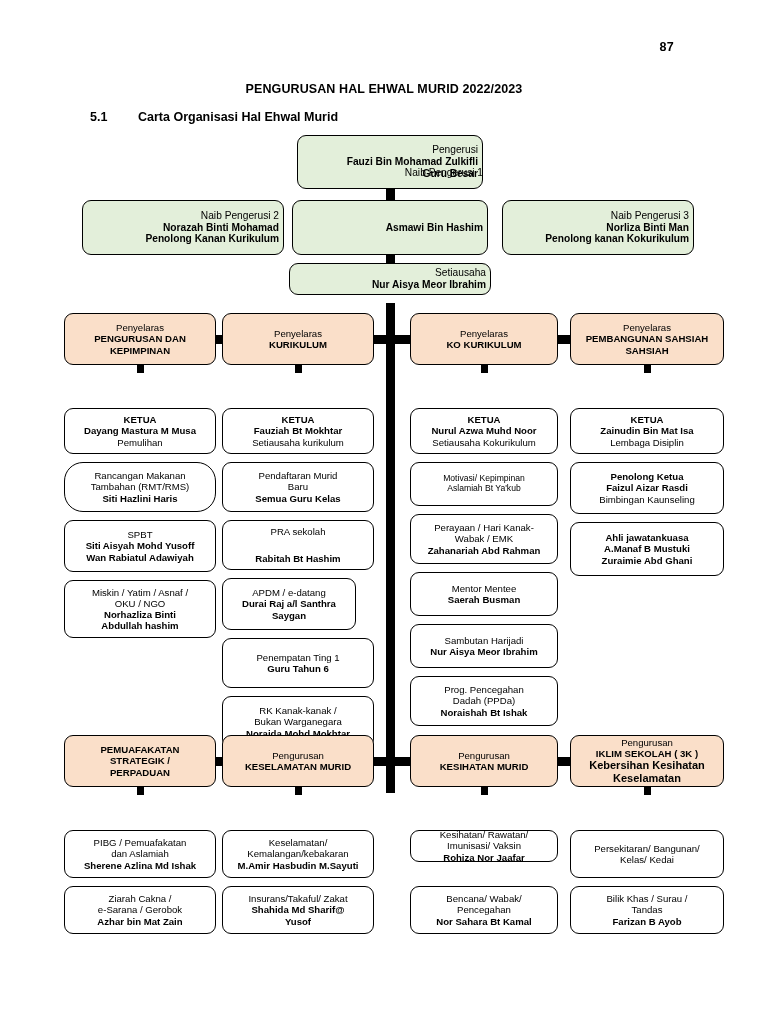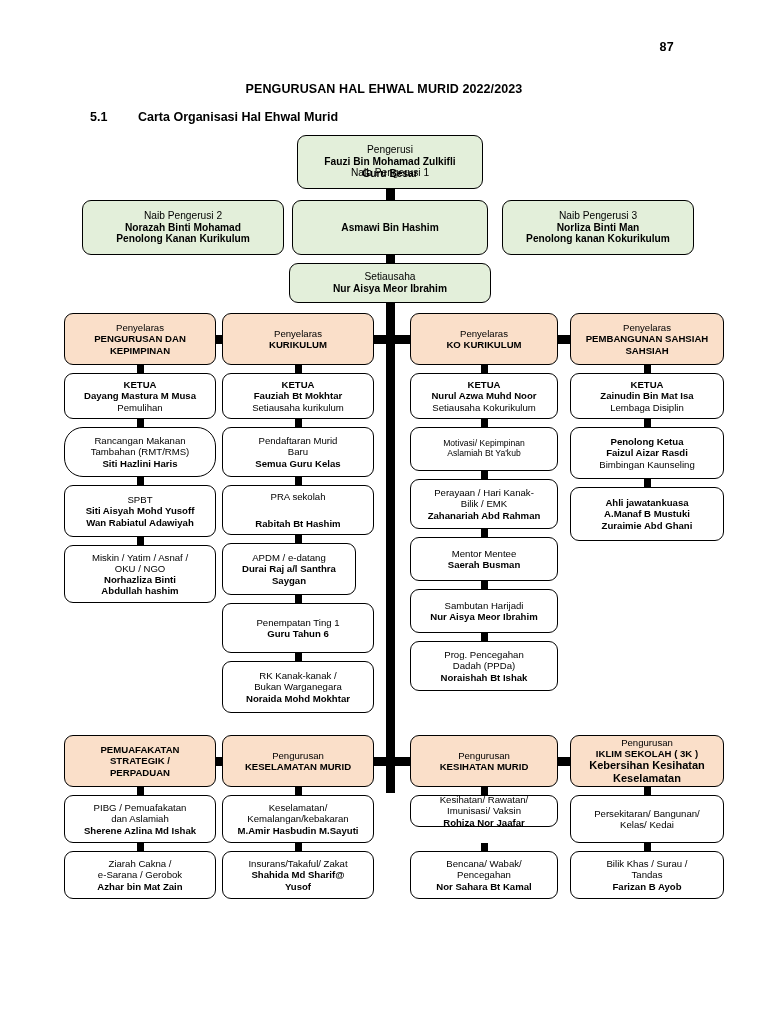--- a/index.html
+++ b/index.html
@@ -47,22 +47,22 @@
     line-height:1.16;
     z-index:5;
     background:#fff;
   }
   .node .ln{display:block; width:100%;}
   .b{font-weight:bold;}
   .n{font-weight:normal;}
 
   .green{background:#e3efda;}
   .peach{background:#fadfc9;}
-  .plain{background:#ffffff;}
-  .t10{font-size:10.2px;}
+  .plain{background:#ffffff;margin-top:35px;}
+  .t10{font-size:10.2px;text-align:right;}
   .t95{font-size:9.6px;}
   .t85{font-size:8.6px;}
   .t75{font-size:11px;}
 
   
   .conn{position:absolute; background:#000; z-index:1;}
 </style>
 </head>
 <body>
 
@@ -89,21 +89,21 @@
         <span class="ln n">Naib Pengerusi 1</span>
         <span class="ln b">Asmawi Bin Hashim</span>
         <span class="ln b">Penolong Kanan Hem</span>
       </div>
       <div class="node green t10" style="left: 502px; top: 200px; width: 192px; height: 55px;">
         <span class="ln n">Naib Pengerusi 3</span>
         <span class="ln b">Norliza Binti Man</span>
         <span class="ln b">Penolong kanan Kokurikulum</span>
       </div>
       <div class="conn" style="left: 385.5px; top: 255px; width: 9px; height: 8px;"></div>
-      <div class="node green t10" style="left: 289px; top: 263px; width: 202px; height: 40px;">
+      <div class="node green t10" style="left: 289px; top: 263px; width: 202px; height: 32px;">
         <span class="ln n">Setiausaha</span>
         <span class="ln b">Nur Aisya Meor Ibrahim</span>
       </div>
       <div class="conn" style="left: 385.5px; top: 303px; width: 9px; height: 490px;"></div>
       <div class="node peach t95" style="left: 64px; top: 313px; width: 152px; height: 52px;">
         <span class="ln n">Penyelaras</span>
         <span class="ln b">PENGURUSAN DAN</span>
         <span class="ln b">KEPIMPINAN</span>
       </div>
       <div class="node peach t95" style="left: 222px; top: 313px; width: 152px; height: 52px;">
@@ -189,21 +189,21 @@
         <span class="ln n">Setiausaha Kokurikulum</span>
       </div>
       <div class="conn" style="left: 480.5px; top: 419px; width: 7px; height: 8px;"></div>
       <div class="node plain t85" style="left: 410px; top: 427px; width: 148px; height: 44px;">
         <span class="ln n">Motivasi/ Kepimpinan</span>
         <span class="ln n">Aslamiah Bt Ya'kub</span>
       </div>
       <div class="conn" style="left: 480.5px; top: 471px; width: 7px; height: 8px;"></div>
       <div class="node plain t95" style="left: 410px; top: 479px; width: 148px; height: 50px;">
         <span class="ln n">Perayaan / Hari Kanak-</span>
-        <span class="ln n">Bilik / EMK</span>
+        <span class="ln n">Wabak / EMK</span>
         <span class="ln b">Zahanariah Abd Rahman</span>
       </div>
       <div class="conn" style="left: 480.5px; top: 529px; width: 7px; height: 8px;"></div>
       <div class="node plain t95" style="left: 410px; top: 537px; width: 148px; height: 44px;">
         <span class="ln n">Mentor Mentee</span>
         <span class="ln b">Saerah Busman</span>
       </div>
       <div class="conn" style="left: 480.5px; top: 581px; width: 7px; height: 8px;"></div>
       <div class="node plain t95" style="left: 410px; top: 589px; width: 148px; height: 44px;">
         <span class="ln n">Sambutan Harijadi</span>

